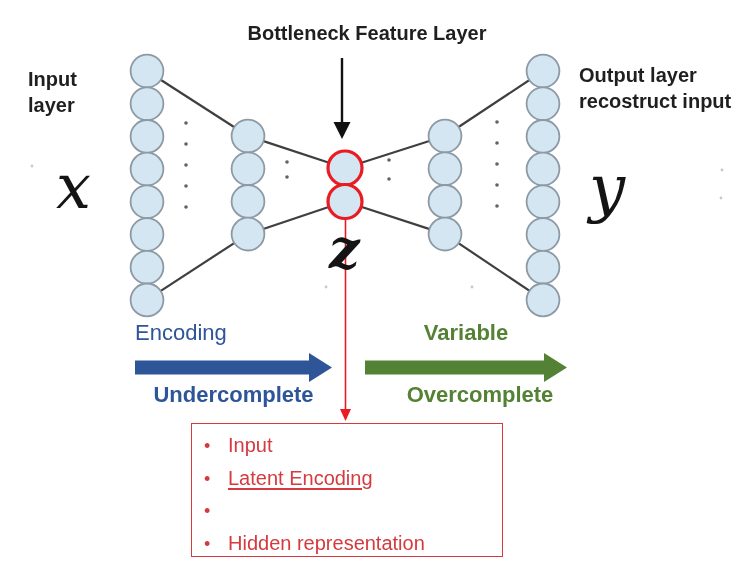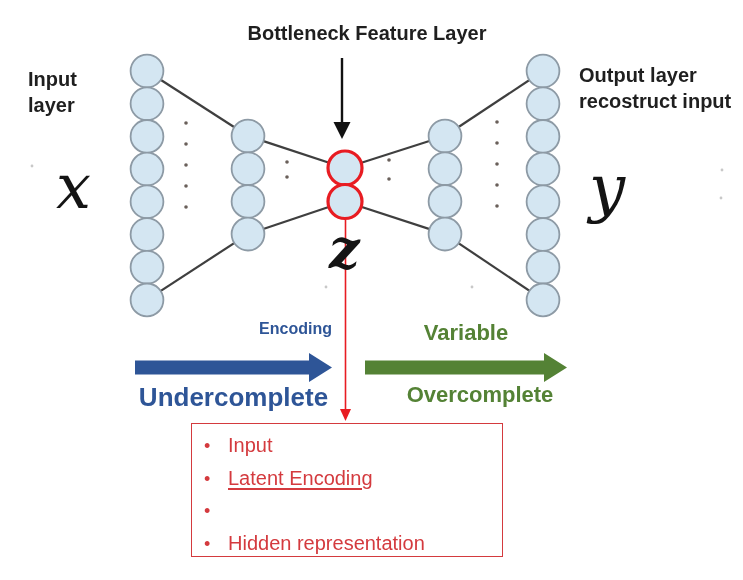--- a/index.html
+++ b/index.html
@@ -9,22 +9,22 @@
   }
   .canvas svg{position:absolute;left:0;top:0;width:743px;height:580px;}
   .lbl{position:absolute;white-space:pre-wrap;}
   .input-label{left:28px;top:66px;width:70px;font-size:20px;line-height:26px;font-weight:bold;}
   .bottleneck-label{left:210px;top:22px;width:314px;text-align:center;font-size:20px;font-weight:bold;}
   .output-label{left:579px;top:62px;width:168px;font-size:20px;line-height:26px;font-weight:bold;}
   .math{position:absolute;font-family:"DejaVu Serif",serif;font-style:italic;line-height:1;color:#141414;}
   .x-sym{left:56px;top:156px;font-size:62px;}
   .y-sym{left:589px;top:156px;font-size:64px;}
   .z-sym{left:329px;top:222px;font-size:54px;font-weight:bold;}
-  .encoding-label{left:135px;top:320px;width:197px;text-align:right;font-size:16px;font-weight:bold;color:var(--blue,#2e5597);}
-  .undercomplete-label{left:125px;top:382px;width:217px;text-align:center;font-size:26px;font-weight:bold;color:var(--blue,#2e5597);}
+  .encoding-label{left:135px;top:320px;width:197px;text-align:left;font-size:22px;font-weight:normal;color:var(--blue,#2e5597);}
+  .undercomplete-label{left:125px;top:382px;width:217px;text-align:center;font-size:22px;font-weight:bold;color:var(--blue,#2e5597);}
   .decoding-label{left:365px;top:320px;width:202px;text-align:center;font-size:22px;font-weight:bold;color:var(--green,#548235);}
   .overcomplete-label{left:379px;top:382px;width:202px;text-align:center;font-size:22px;font-weight:bold;color:var(--green,#548235);}
   .redbox{
     position:absolute;left:191px;top:423px;width:310px;height:132px;
     border:1.5px solid var(--red-text,#d43a3e);background:#ffffff;
   }
   .redbox ul{list-style:none;margin:0;padding:5px 0 0 12px;}
   .redbox li{display:flex;align-items:baseline;font-size:20px;line-height:32px;color:var(--red-text,#d43a3e);}
   .redbox .blt{width:24px;font-size:18px;}
   .redbox .u{text-decoration:underline;text-underline-offset:3px;}

